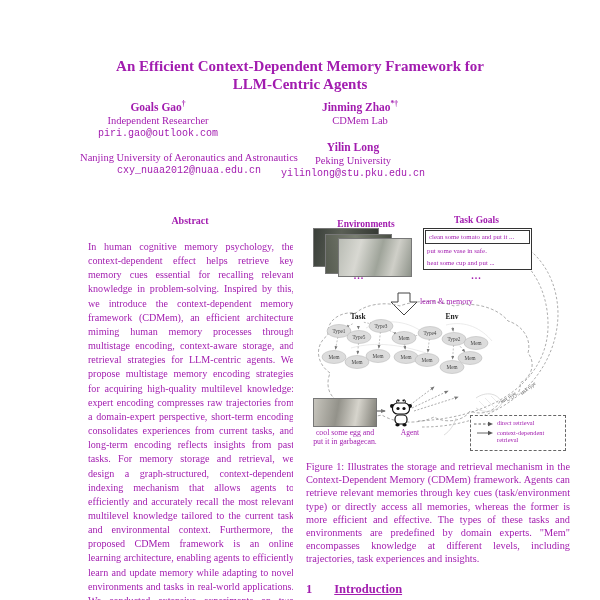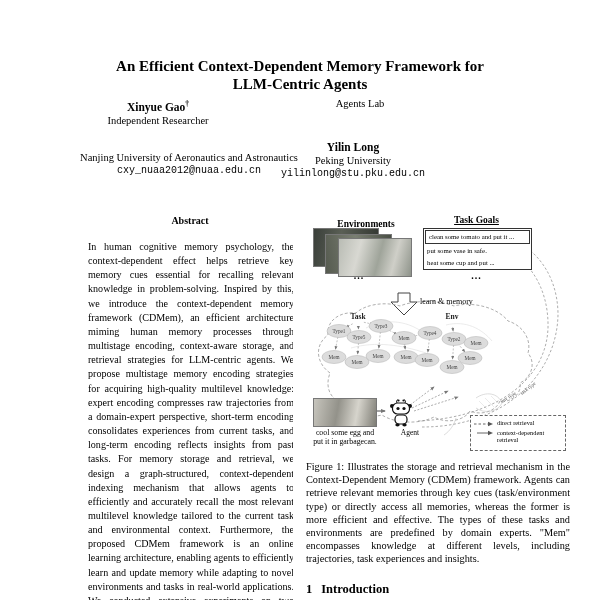--- a/index.html
+++ b/index.html
@@ -1,17 +1,17 @@
 <!DOCTYPE html>
 <html><head>
 <meta charset="utf-8">
 <style>
   html,body{margin:0;padding:0;background:#fff;}
   .page{position:relative;width:600px;height:600px;background:#ffffff;overflow:hidden;
-        font-family:"Liberation Serif",serif;color:#000000;}
+        font-family:"Liberation Serif",serif;color:#a21caf;}
   
   .title{position:absolute;top:57px;left:0;width:600px;text-align:center;
          font-size:15px;font-weight:bold;line-height:18px;}
   
   .author{position:absolute;width:300px;text-align:center;}
   .author .name{font-size:11.5px;font-weight:bold;line-height:13px;}
   .author .name sup{font-size:7.5px;font-weight:bold;}
   .author .affil{font-size:10.5px;line-height:13px;}
   .author .email{font-family:"Liberation Mono",monospace;font-size:10px;line-height:13px;}
   
@@ -35,39 +35,41 @@
   .agent-caption{position:absolute;left:0px;top:215px;width:78px;text-align:center;
                  font-size:7.8px;line-height:9px;}
   .agent-label{position:absolute;left:84px;top:215px;width:40px;text-align:center;font-size:7.5px;}
   .legend{position:absolute;left:164px;top:202px;width:96px;height:36px;border:1px dashed #666;
           background:#fff;padding:3px 2px 0 3px;box-sizing:border-box;}
   .legend-row{display:flex;align-items:flex-start;gap:3px;font-size:6.4px;line-height:7.5px;margin-bottom:2px;}
   .legend-row svg{flex:0 0 auto;margin-top:1.5px;}
   .caption{position:absolute;top:247px;left:0;width:264px;text-align:justify;
            font-size:10.3px;line-height:13.2px;}
   .section-heading{position:absolute;top:369px;left:0;font-size:12.5px;font-weight:bold;}
-  .section-heading .sec-title{margin-left:9px;}
+  .section-heading .sec-title{margin-left:22px;text-decoration:underline;}
   .figsvg{position:absolute;left:0;top:0;}
 </style>
 </head>
 <body>
 
 <div class="page">
 
   <div class="title">
     <div>An Efficient Context-Dependent Memory Framework for</div>
     <div>LLM-Centric Agents</div>
   </div>
 
   <div class="author" style="left:8px;top:97px;">
-    <div class="name"><span>Xinyue Gao</span><sup>†</sup></div>
+    <div class="name"><span>Goals Gao</span><sup>†</sup></div>
     <div class="affil">Independent Researcher</div>
+    <div class="email">piri.gao@outlook.com</div>
   </div>
   <div class="author" style="left:210px;top:97px;">
-    <div class="affil">Agents Lab</div>
+    <div class="name"><span>Jinming Zhao</span><sup>*†</sup></div>
+    <div class="affil">CDMem Lab</div>
   </div>
   <div class="author" style="left:39px;top:151px;">
     <div class="affil">Nanjing University of Aeronautics and Astronautics</div>
     <div class="email">cxy_nuaa2012@nuaa.edu.cn</div>
   </div>
   <div class="author" style="left:203px;top:137px;">
     <div class="name"><span>Yilin Long</span><sup></sup></div>
     <div class="affil">Peking University</div>
     <div class="email">yilinlong@stu.pku.edu.cn</div>
   </div>
@@ -161,21 +163,21 @@
             <text x="146" y="155.8" text-anchor="middle" font-size="5.2" fill="#444" font-family="Liberation Serif,serif">Mem</text>
           </g>
       </svg>
 
       <div class="fig-label" style="left:10px;top:6px;width:100px;">Environments</div>
       <div class="shot shot-back" style="left:7px;top:15px;width:64px;height:37px;"></div>
       <div class="shot shot-mid" style="left:19px;top:21px;width:65px;height:38px;"></div>
       <div class="shot shot-front" style="left:32px;top:25px;width:72px;height:37px;"></div>
       <div class="dots" style="left:10px;top:57px;width:86px;">...</div>
 
-      <div class="fig-label" style="left:117px;top:2px;width:107px;text-decoration:underline;">Task Goals</div>
+      <div class="fig-label" style="left:117px;top:2px;width:107px;">Task Goals</div>
       <div class="goals-box">
         <div class="goal-row sel">clean some tomato and put it ...</div>
         <div class="goal-row">put some vase in safe.</div>
         <div class="goal-row">heat some cup and put ...</div>
       </div>
       <div class="dots" style="left:117px;top:57px;width:107px;">...</div>
 
       <div class="learn-label">learn &amp; memory</div>
 
       <div class="shot shot-agentenv" style="left:7px;top:185px;width:62px;height:27px;"></div>

